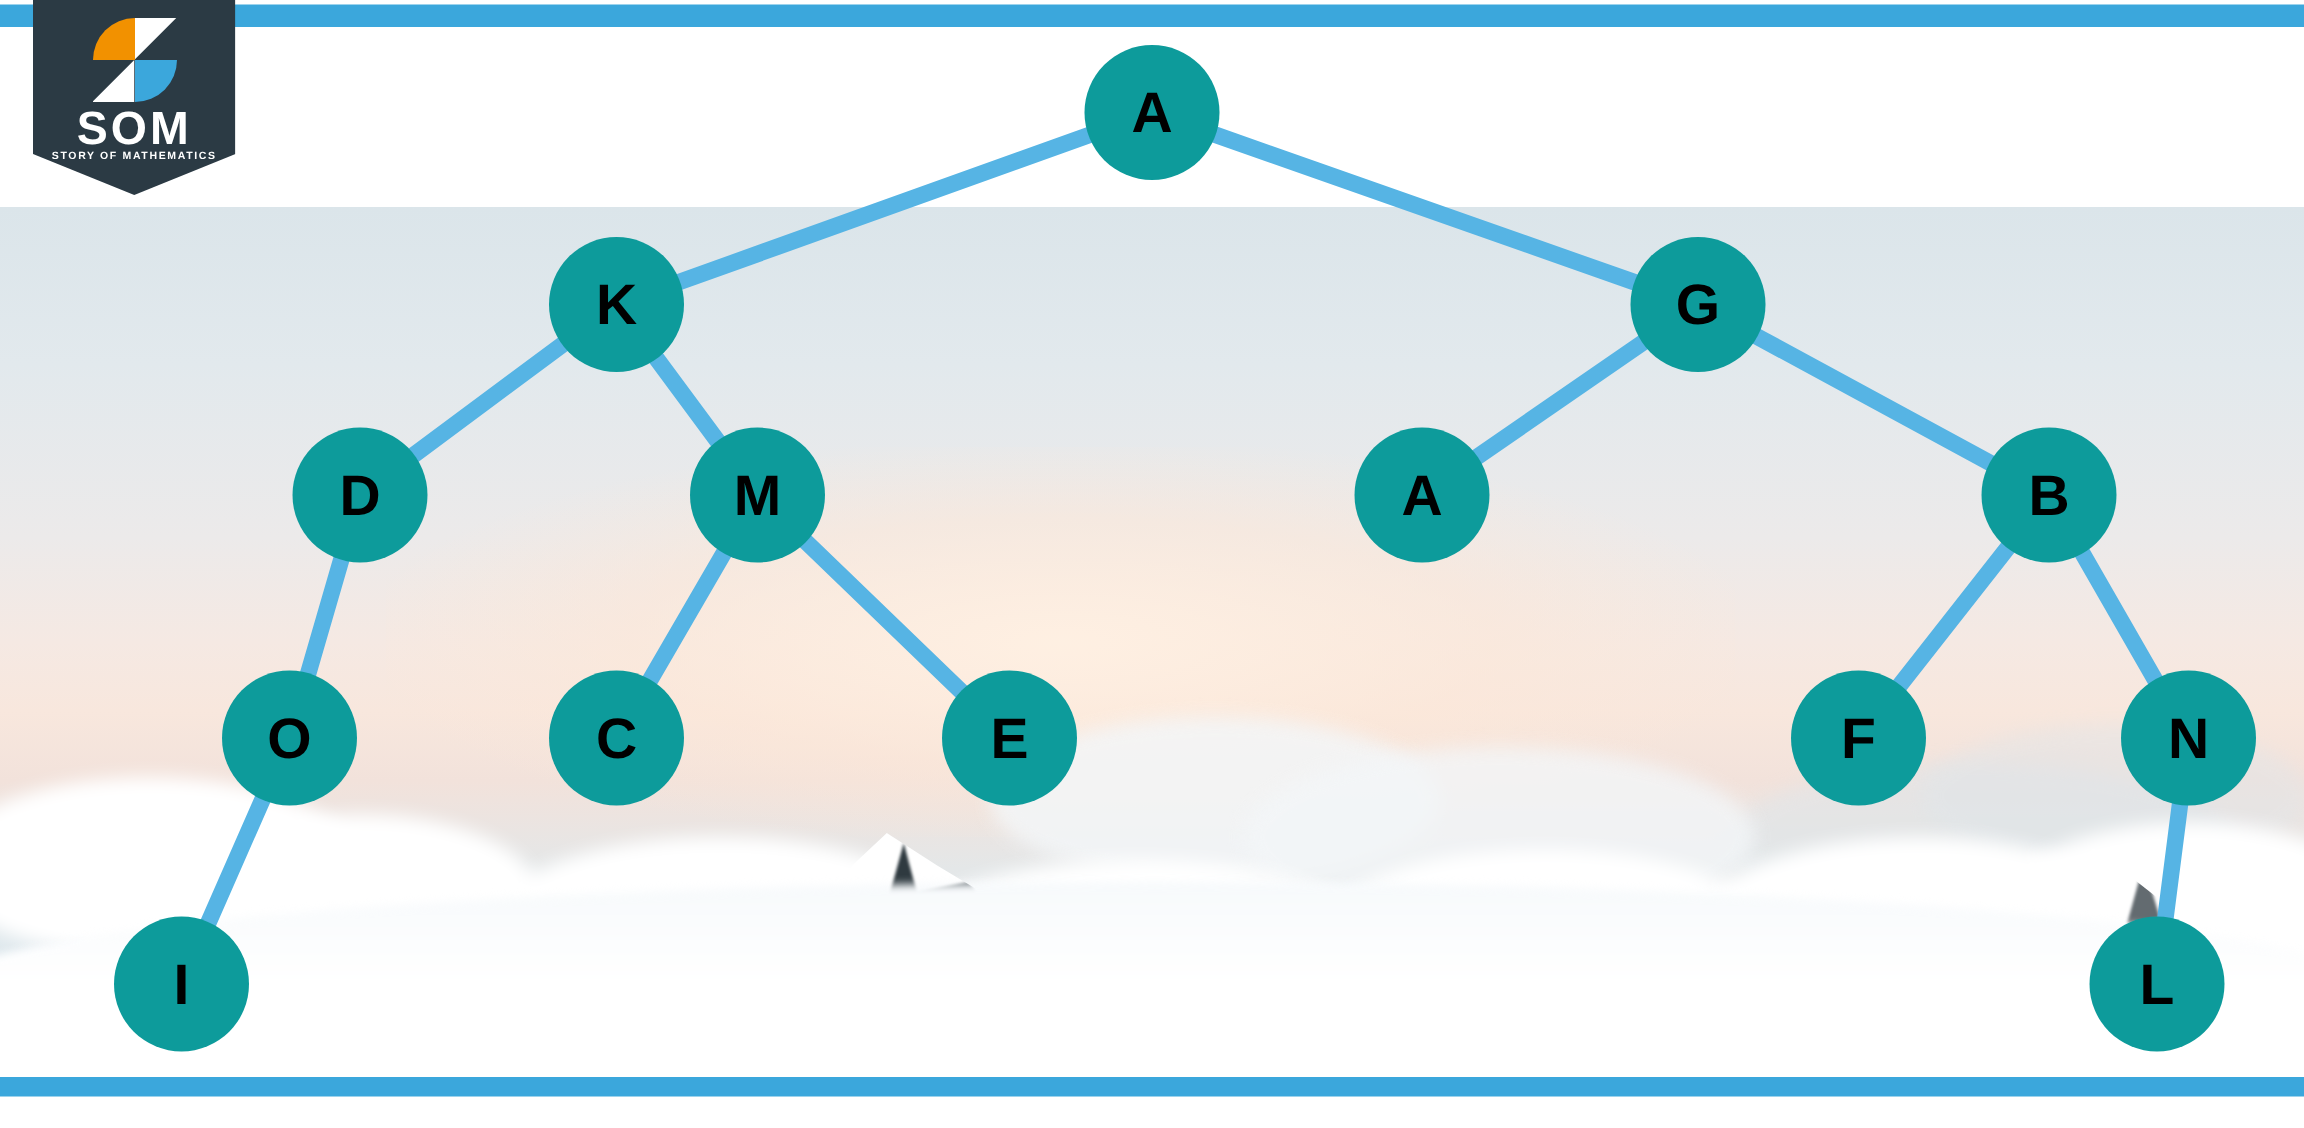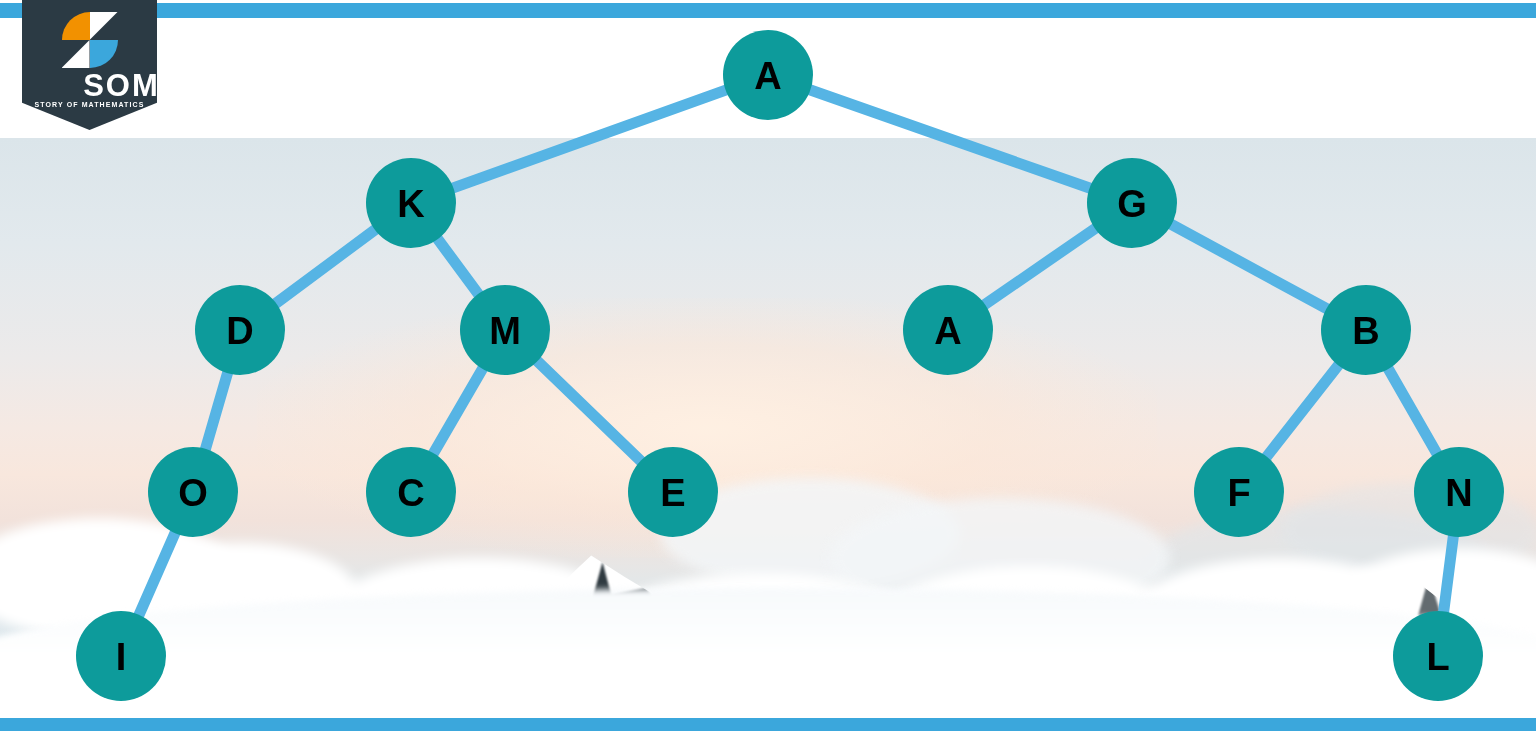--- a/index.html
+++ b/index.html
@@ -153,21 +153,20 @@
     position: absolute;
     left: 0;
     top: 70px;
     width: 100%;
     text-align: center;
     color: #ffffff;
     font-size: 31px;
     font-weight: bold;
     letter-spacing: 2px;
     line-height: 1;
-    padding-left: 32px;
   }
   #logo .tagline {
     position: absolute;
     left: 0;
     top: 101px;
     width: 100%;
     text-align: center;
     color: #ffffff;
     font-size: 7px;
     font-weight: bold;

